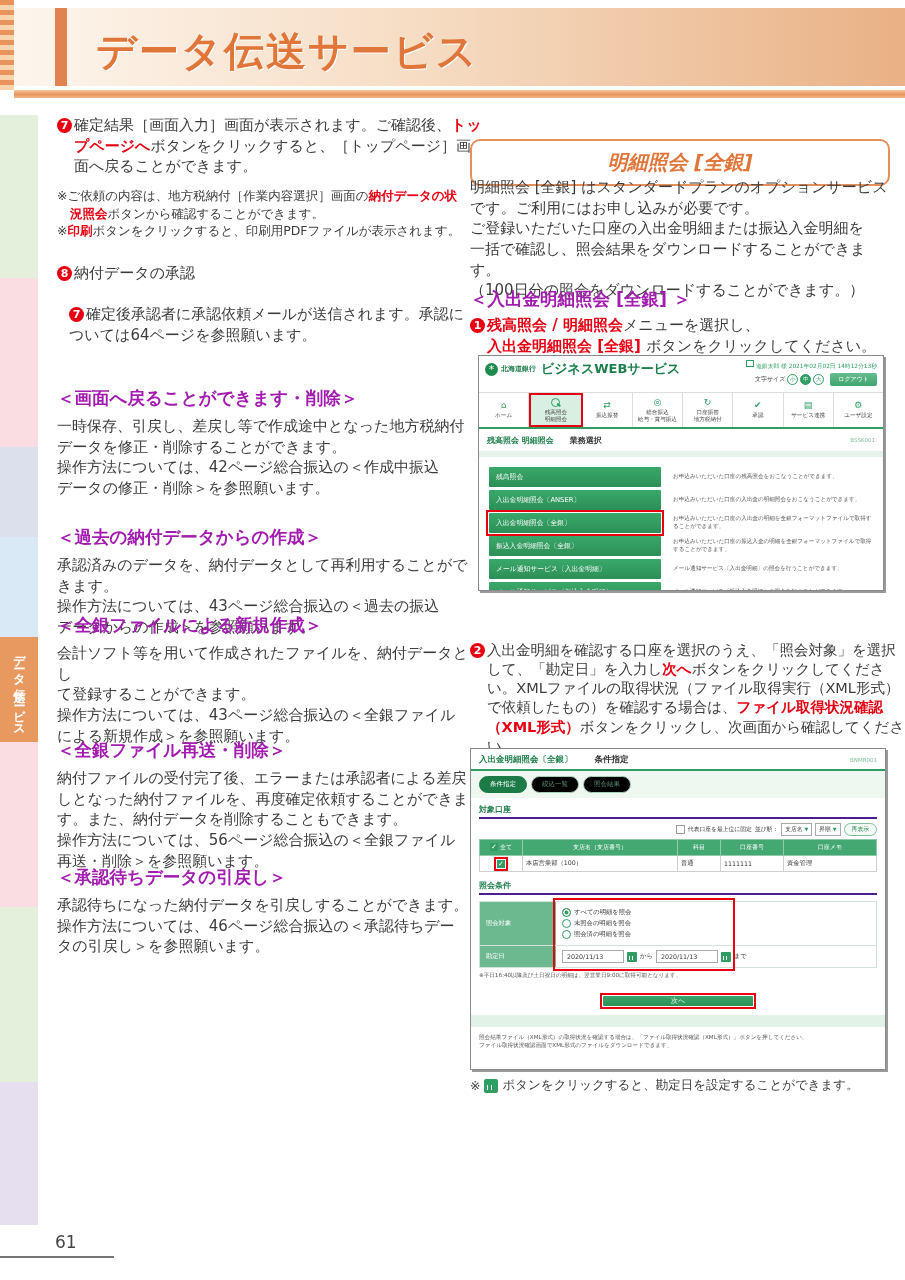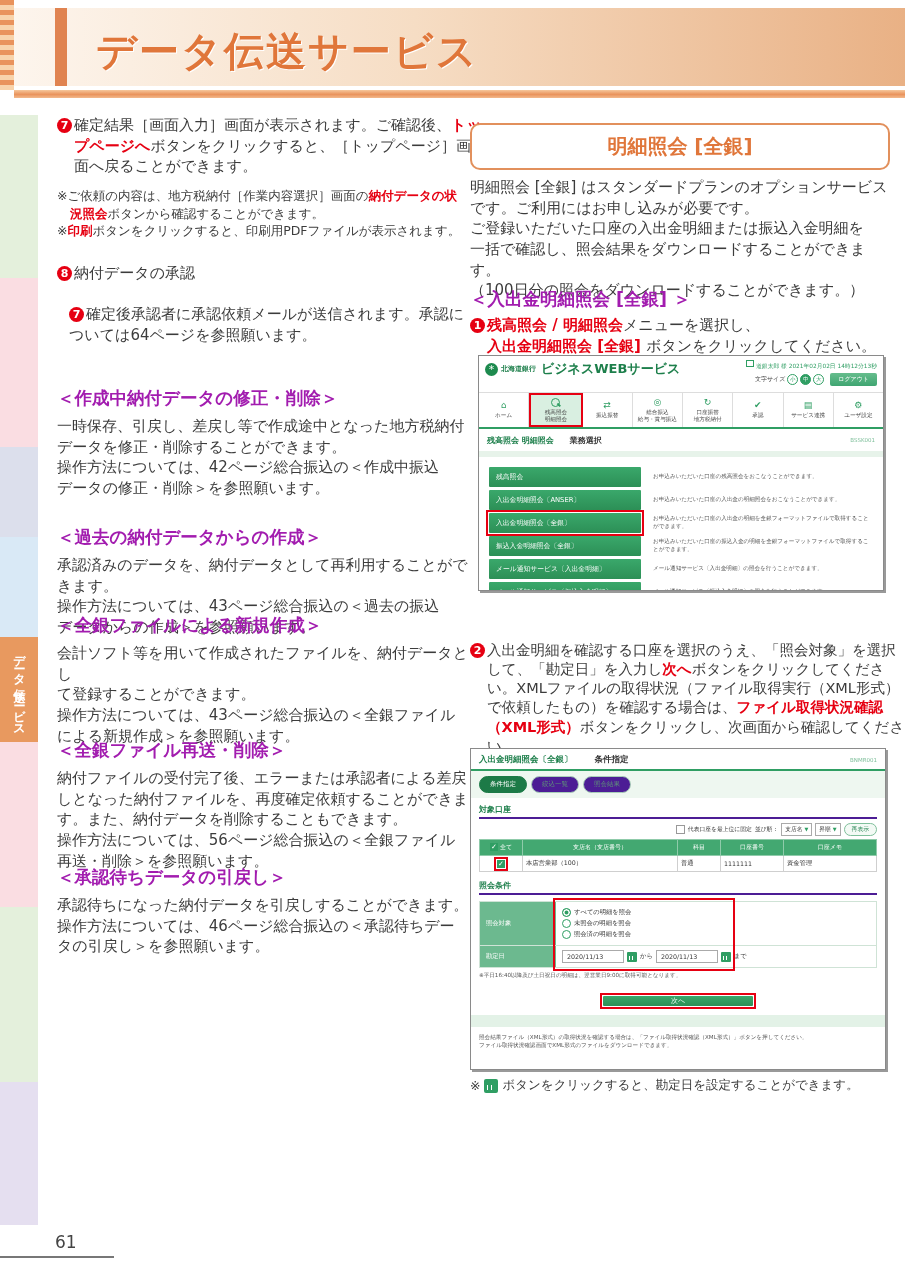--- a/index.html
+++ b/index.html
@@ -73,33 +73,33 @@
   .nav-label{font-size:5.6px;color:#444;text-align:center;white-space:pre-line;line-height:1.15;}
   .nav-hl{background:#d9efe1;border:2px solid #e60012;}
   .mag{position:relative;width:7px;height:7px;border:1.5px solid #2f9e63;border-radius:50%;display:inline-block;}
   .mag::after{content:"";position:absolute;left:5px;top:5px;width:4px;height:1.5px;background:#2f9e63;transform:rotate(45deg);}
   .s1-bread{display:flex;align-items:center;padding:4px 8px;height:14px;}
   .bread-main{font-size:8px;color:#1d7f4b;font-weight:bold;}
   .bread-screen{font-size:8px;color:#333;font-weight:bold;margin-left:16px;}
   .shot-code{margin-left:auto;font-size:5.5px;color:#7fbf9b;}
   .s1-body{background:#fff;padding:10px 10px 8px 10px;border-top:6px solid #e7f3ea;}
   .menu-row{display:flex;align-items:center;margin-bottom:3px;}
-  .menu-btn{width:152px;height:20px;background:linear-gradient(180deg,#3aa86b,#2c8f56);
+  .menu-btn{width:172px;height:20px;background:linear-gradient(180deg,#3aa86b,#2c8f56);
     color:#fff;font-size:6.8px;display:flex;align-items:center;padding-left:7px;box-sizing:border-box;border-radius:1px;}
   .menu-btn-wrap{display:inline-block;}
   .menu-btn-wrap.hl{outline:2px solid #e60012;outline-offset:1px;}
   .menu-desc{font-size:5.6px;color:#555;margin-left:12px;}
   
   .s2-titlebar{display:flex;align-items:center;padding:5px 8px 3px 8px;border-bottom:2px solid #2f9e63;}
   .s2-title{font-size:8.5px;font-weight:bold;color:#1d7f4b;}
   .s2-screen{font-size:8.5px;font-weight:bold;color:#333;margin-left:22px;}
   .s2-tabs{display:flex;gap:4px;padding:5px 8px;background:#eef7f0;align-items:center;}
   .tab{font-size:6.5px;padding:3px 10px;border-radius:9px;}
   .tab.active{background:#1c7a47;color:#fff;border:1px solid #1c7a47;}
-  .tab.idle{background:#4c1d95;color:#5f9478;border:1px solid #a9cfb9;}
+  .tab.idle{background:#000000;color:#5f9478;border:1px solid #a9cfb9;}
   .s2-body{padding:6px 8px 8px 8px;}
   .sec-h{font-size:8px;font-weight:bold;color:#1d7f4b;border-bottom:2px solid #4c1d95;
     padding-bottom:2px;margin-bottom:4px;}
   .filter-row{display:flex;justify-content:flex-end;align-items:center;gap:3px;font-size:5.8px;color:#333;margin-bottom:3px;}
   .cb-empty{display:inline-block;width:7px;height:7px;border:1px solid #999;background:#fff;}
   .mini-select{border:1px solid #aaa;background:#fff;padding:1px 3px;font-size:5.8px;color:#333;}
   .mini-select .arr{color:#2f9e63;font-size:5px;}
   .redisplay{border:1px solid #7fbf9b;border-radius:8px;padding:1px 7px;color:#2f8a5a;background:#f3faf5;}
   table.acct{width:100%;border-collapse:collapse;}
   table.acct th{background:#43a871;color:#fff;font-size:6px;font-weight:normal;padding:3px 2px;border:1px solid #8fcbaa;}
@@ -174,21 +174,21 @@
   <div class="blk" style="top:148px;">
     <div class="pstep">
       <span class="badge">8</span><span>納付データの承認</span>
     </div>
     <div class="body-txt" style="text-indent: 12px; white-space: pre-line; margin-left: 12px;">
       <span class="badge">7</span><span style="white-space:normal;">確定後承認者に承認依頼メールが送信されます。承認については64ページを参照願います。</span>
     </div>
   </div>
 
   <div class="blk" style="top:271px;">
-    <div class="orange-h">＜作成中納付データの修正・削除＞</div>
+    <div class="orange-h">＜画面へ戻ることができます・削除＞</div>
     <div class="body-txt" style="white-space: pre-line;">一時保存、引戻し、差戻し等で作成途中となった地方税納付
 データを修正・削除することができます。
 操作方法については、42ページ総合振込の＜作成中振込
 データの修正・削除＞を参照願います。</div>
   </div>
 
   <div class="blk" style="top:410px;">
     <div class="orange-h">＜過去の納付データからの作成＞</div>
     <div class="body-txt" style="white-space: pre-line;">承認済みのデータを、納付データとして再利用することがで
 きます。
@@ -217,21 +217,21 @@
     <div class="orange-h">＜承認待ちデータの引戻し＞</div>
     <div class="body-txt" style="white-space: pre-line;">承認待ちになった納付データを引戻しすることができます。
 操作方法については、46ページ総合振込の＜承認待ちデー
 タの引戻し＞を参照願います。</div>
   </div>
 
 </div>
 
 <div class="col-right">
 
-  <div class="blk" style="top:8px;">
+  <div class="blk" style="top:24px;font-style:italic;">
     <div class="title-box">明細照会 [全銀]</div>
   </div>
 
   <div class="blk body-txt" style="top: 62px; white-space: pre-line;">明細照会 [全銀] はスタンダードプランのオプションサービス
 です。ご利用にはお申し込みが必要です。
 ご登録いただいた口座の入出金明細または振込入金明細を
 一括で確認し、照会結果をダウンロードすることができます。
 （100日分の照会をダウンロードすることができます。）</div>
 
   <div class="blk orange-h" style="top:172px;">＜入出金明細照会 [全銀] ＞</div>

